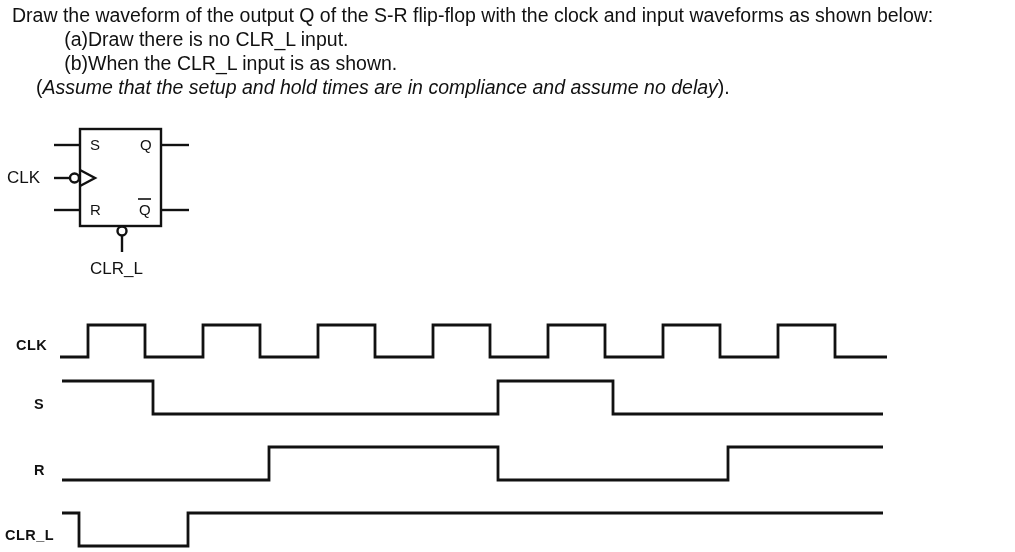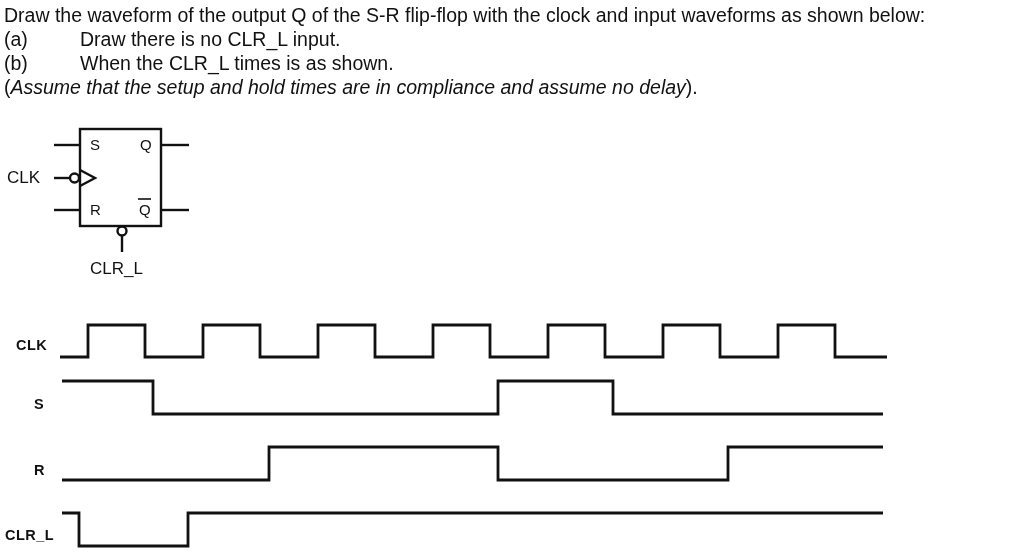--- a/index.html
+++ b/index.html
@@ -1,34 +1,34 @@
 <!DOCTYPE html>
 <html><head>
 <meta charset="utf-8">
 <style>
   html,body{margin:0;padding:0;background:#ffffff;}
   body{width:1015px;height:552px;position:relative;overflow:hidden;font-family:"Liberation Sans",sans-serif;color:#111;}
-  .q-line{position:absolute;left:4px;font-size:19.5px;line-height:22px;white-space:nowrap;}
+  .q-line{position:absolute;left:12px;font-size:19.5px;line-height:22px;white-space:nowrap;text-align:right;}
   .q-label{display:inline-block;width:76px;}
   .italic{font-style:italic;}
   svg{position:absolute;left:0;top:0;}
   .sig-label{position:absolute;font-weight:bold;font-size:14.5px;font-family:"Liberation Sans",sans-serif;letter-spacing:0.5px;}
   .pin-label{position:absolute;font-size:15px;}
 </style>
 </head>
 <body>
 
 <div class="q-line" style="top:4px;">Draw the waveform of the output Q of the S-R flip-flop with the clock and input waveforms as shown below:</div>
 <div class="q-line" style="top:28px;">
   <span class="q-label">(a)</span><span>Draw there is no CLR_L input.</span>
 </div>
 <div class="q-line" style="top:52px;">
-  <span class="q-label">(b)</span><span>When the CLR_L times is as shown.</span>
+  <span class="q-label">(b)</span><span>When the CLR_L input is as shown.</span>
 </div>
-<div class="q-line" style="top:76px;">
+<div class="q-line" style="top:76px;margin-left:24px;">
   <span>(</span><span class="italic">Assume that the setup and hold times are in compliance and assume no delay</span><span>).</span>
 </div>
 
 <svg width="1015" height="552" viewBox="0 0 1015 552">
   <g stroke="#111" stroke-width="2.4" fill="none">
     <rect x="80" y="129" width="81" height="97"></rect>
     <line x1="54" y1="145" x2="80" y2="145"></line>
     <line x1="54" y1="210" x2="80" y2="210"></line>
     <line x1="161" y1="145" x2="189" y2="145"></line>
     <line x1="161" y1="210" x2="189" y2="210"></line>

